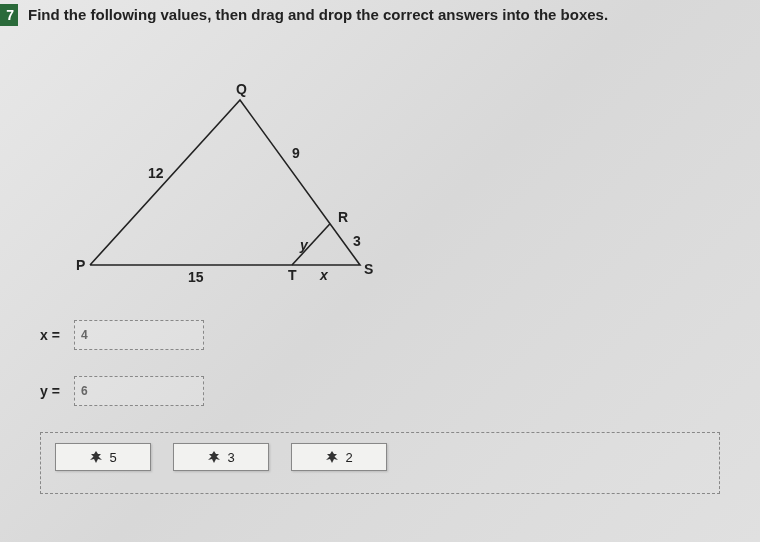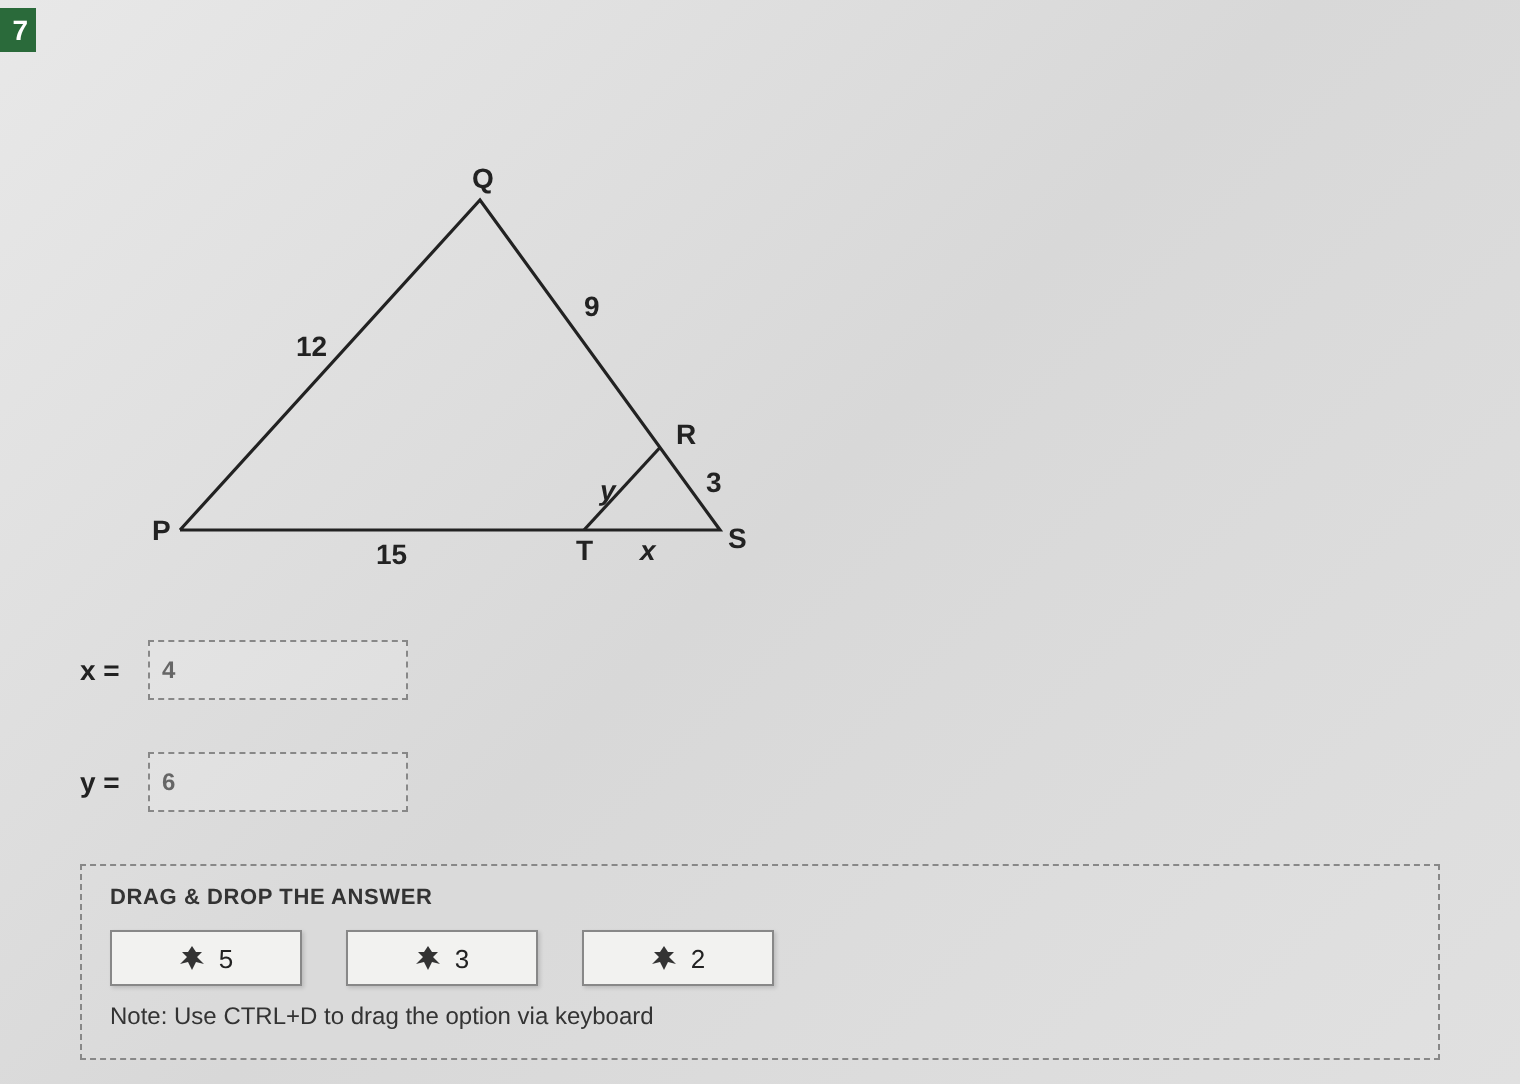--- a/index.html
+++ b/index.html
@@ -124,20 +124,21 @@
   }
 </style>
 </head>
 <body>
 
 <div class="question-marker">
   <span>7</span>
 </div>
 
 <div class="instructions">
+  <div>Find the following values, then drag and drop the correct answers into the boxes.</div>
 </div>
 
 <div class="diagram">
   <svg width="320" height="210" viewBox="0 0 320 210">
 
     <polyline points="20,185 170,20 290,185 20,185" stroke="#222" stroke-width="1.6" fill="none"></polyline>
 
     <line x1="222" y1="185" x2="250,130" stroke="#222" stroke-width="0"></line>
 
     <line x1="222" y1="185" x2="260" y2="143.75" stroke="#222" stroke-width="1.6"></line>
@@ -166,21 +167,20 @@
   </div>
   <div class="answer-row">
     <span class="lhs">y =</span>
     <div class="drop-slot">
       <span>6</span>
     </div>
   </div>
 </div>
 
 <div class="dragdrop-area">
-  <div class="dragdrop-heading">DRAG &amp; DROP THE ANSWER</div>
   <div class="chips">
     <div class="chip">
       <span class="x-icon">
         <svg viewBox="0 0 14 14">
             <path d="M7 1 L9 4 L12 4 L9.5 6.5 L13 10 L9 9 L7 13 L5 9 L1 10 L4.5 6.5 L2 4 L5 4 Z" fill="#333"></path>
           </svg>
       </span>
       <span>5</span>
     </div>
     <div class="chip">
@@ -193,14 +193,13 @@
     </div>
     <div class="chip">
       <span class="x-icon">
         <svg viewBox="0 0 14 14">
             <path d="M7 1 L9 4 L12 4 L9.5 6.5 L13 10 L9 9 L7 13 L5 9 L1 10 L4.5 6.5 L2 4 L5 4 Z" fill="#333"></path>
           </svg>
       </span>
       <span>2</span>
     </div>
   </div>
-  <div class="note">Note: Use CTRL+D to drag the option via keyboard</div>
 </div>
 
 </body></html>

